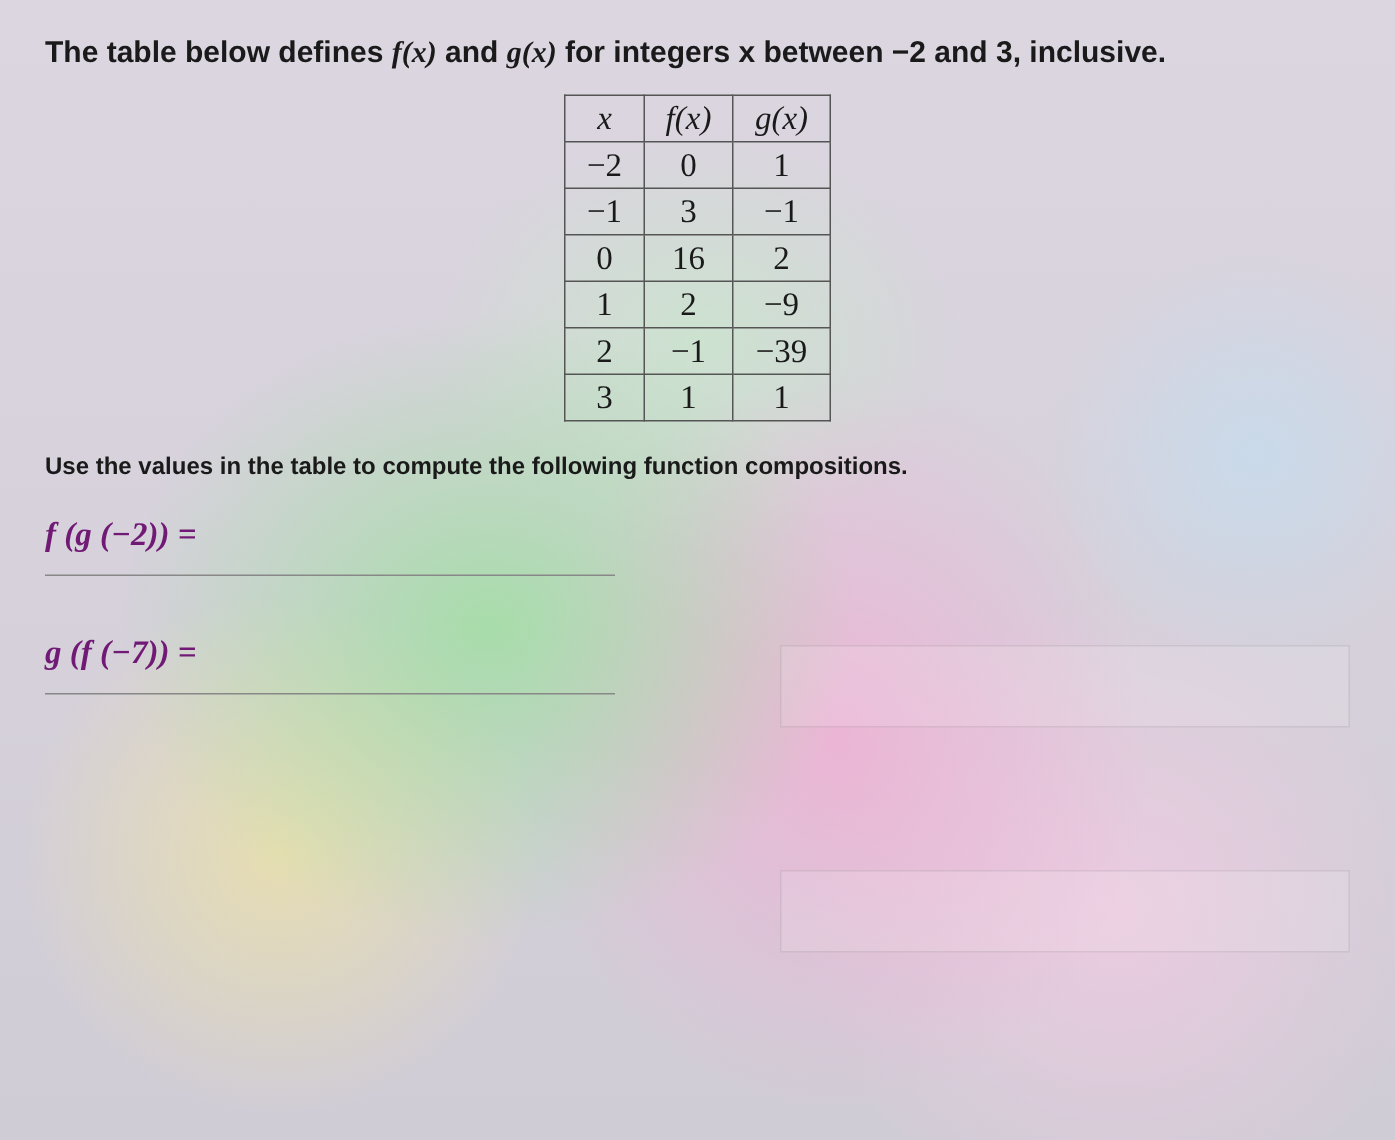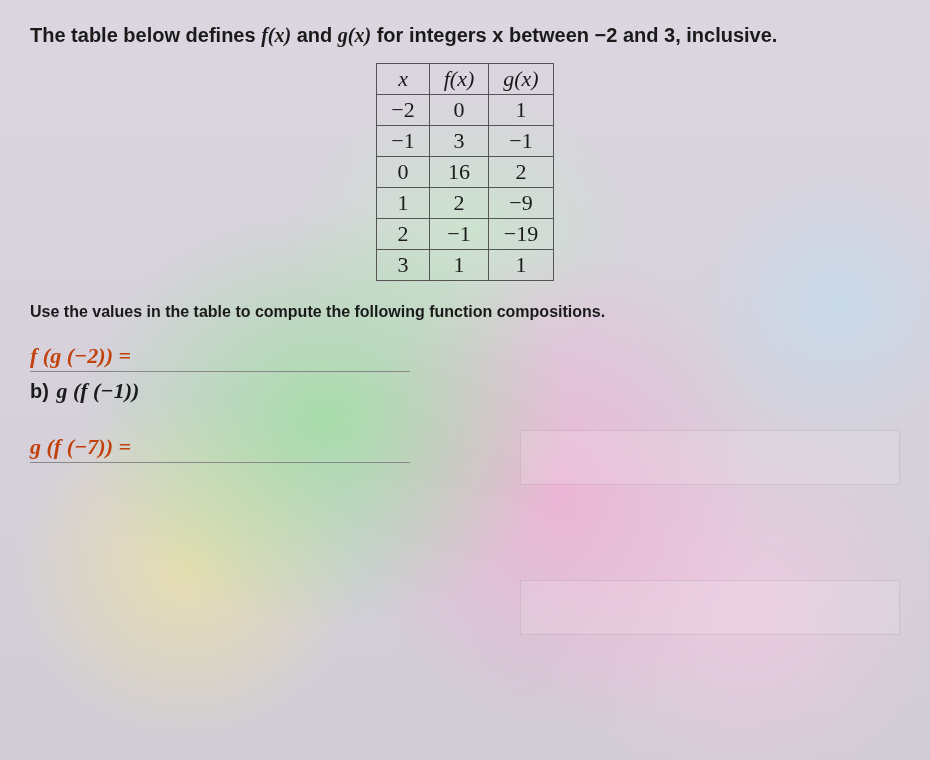--- a/index.html
+++ b/index.html
@@ -51,24 +51,25 @@
     font-size: 22px;
     font-weight: bold;
     font-family: 'Times New Roman', serif;
     margin-bottom: 30px;
   }
   .qlabel .tag { font-weight: bold; font-family: Arial, sans-serif; font-size: 20px; margin-right: 2px;}
   .answer-line {
     display: inline-block;
     font-family: 'Times New Roman', serif;
     font-size: 22px;
-    color: #c2410c;
+    color: #701a75;
     border-bottom: 1px solid #888;
     min-width: 380px;
-    padding-bottom: 2px;
+    padding-bottom: 14px;
+    margin-bottom: 32px;
   }
   .answer-box {
     position: absolute;
     right: 30px;
     width: 380px;
     height: 55px;
     background: rgba(255,255,255,0.12);
     border: 1px solid rgba(0,0,0,0.08);
   }
   .ab-a { top: 430px; }
@@ -106,44 +107,40 @@
       <td>2</td>
     </tr>
     <tr>
       <td>1</td>
       <td>2</td>
       <td>−9</td>
     </tr>
     <tr>
       <td>2</td>
       <td>−1</td>
-      <td>−19</td>
+      <td>−39</td>
     </tr>
     <tr>
       <td>3</td>
       <td>1</td>
       <td>1</td>
     </tr>
   </tbody>
     </table>
 
   <div class="sub-instr">Use the values in the table to compute the following function compositions.</div>
 
   <div class="qrow">
     <div class="answer-line">
       <span class="fn">f (g (−2)) =</span>
     </div>
   </div>
   <div class="answer-box ab-a"></div>
 
   <div class="qrow">
-    <div class="qlabel">
-      <span class="tag">b)</span>
-      <span class="fn">g (f (−1))</span>
-    </div>
     <div class="answer-line">
       <span class="fn">g (f (−7)) =</span>
     </div>
   </div>
   <div class="answer-box ab-b"></div>
 
 
 </div>
 
 </body></html>

